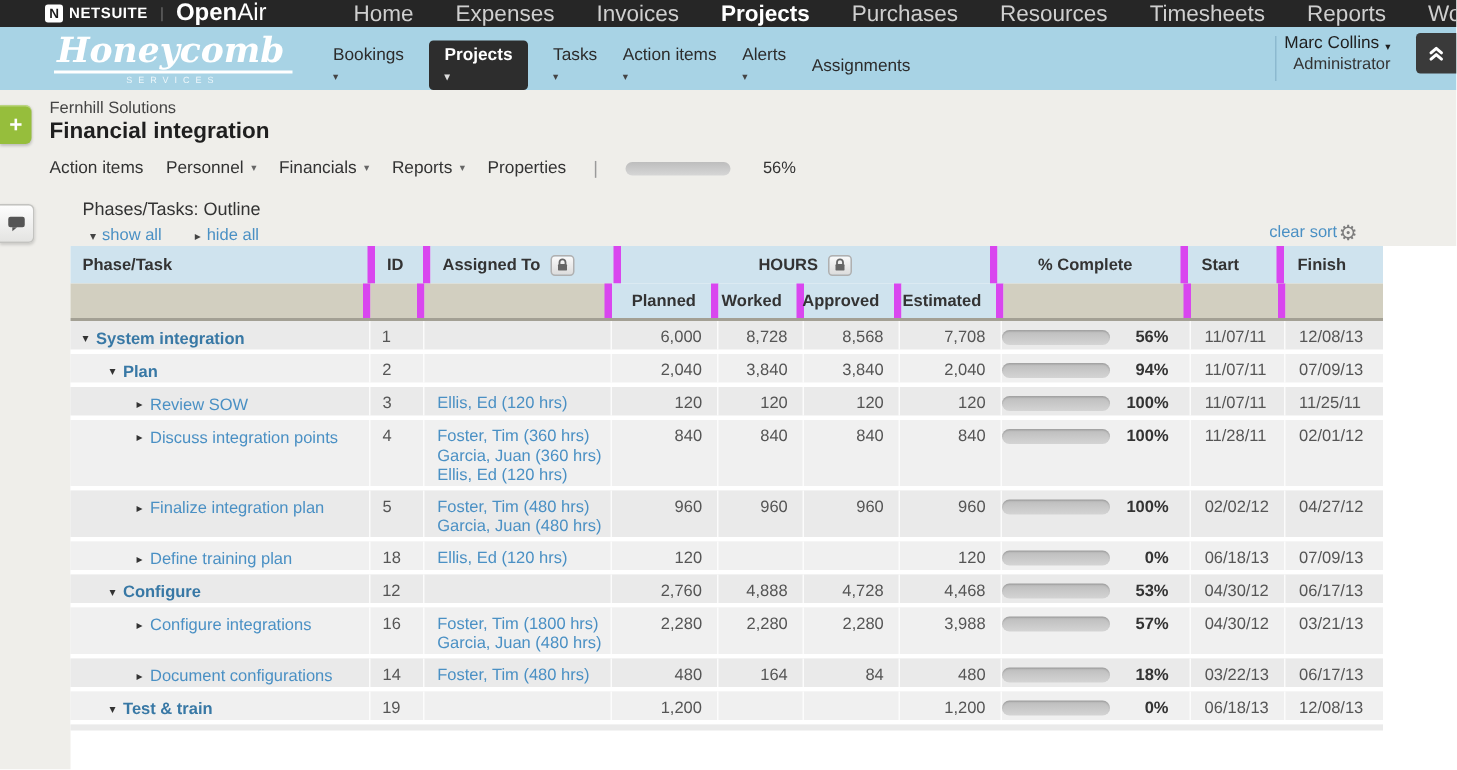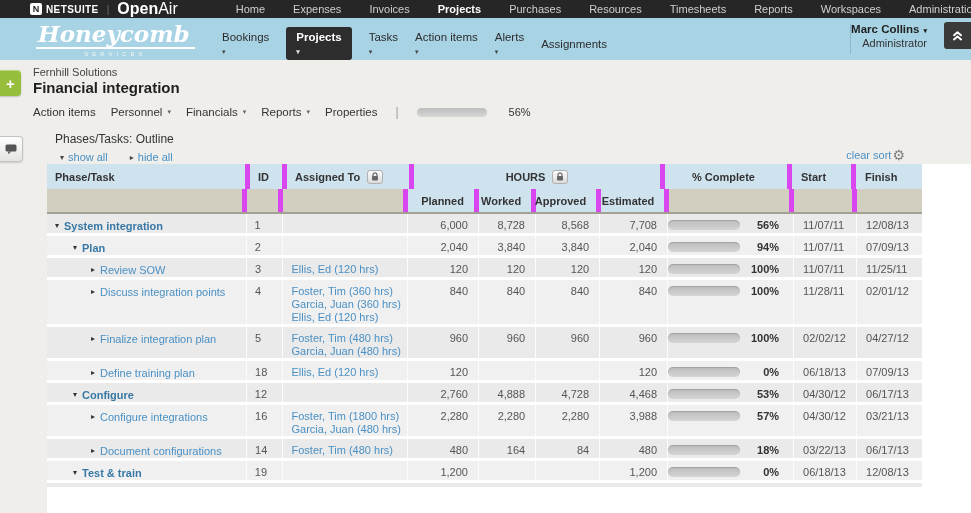--- a/index.html
+++ b/index.html
@@ -9,37 +9,37 @@
   
   .topbar { height:18px; background:#262626; display:flex; align-items:center; }
   .brand { display:flex; align-items:center; margin-left:30px; gap:4px; }
   .ns-logo { width:12px; height:12px; background:#fff; color:#1b1b1b; border-radius:2px;
     font-size:9px; font-weight:bold; display:flex; align-items:center; justify-content:center; }
   .ns-name { color:#fff; font-size:10px; font-weight:bold; letter-spacing:.4px; }
   .brand-sep { color:#6e6e6e; font-size:10px; margin:0 4px; }
   .openair { color:#fff; font-size:16px; }
   .openair b { font-weight:bold; }
   .tn-menu { display:flex; gap:28px; margin-left:58px; }
-  .tn-item { color:#cfcfcf; font-size:11px; cursor:pointer; }
+  .tn-item { color:#cfcfcf; font-size:15px; cursor:pointer; }
   .tn-item.active { color:#fff; font-weight:bold; }
 
   
   .subnav { height:42px; background:#a8d3e5; position:relative; }
   .hc-logo { position:absolute; left:36px; top:3px; text-align:center; }
   .hc-name { font-family:"DejaVu Serif", serif; font-style:italic; font-weight:bold;
     font-size:23px; color:#fff; line-height:25px; border-bottom:2px solid #fff; padding:0 5px 1px 2px; }
   .hc-sub { font-size:6px; letter-spacing:4px; color:#eef7fb; margin-top:2px; }
   .sn-menu { position:absolute; left:222px; top:9px; display:flex; align-items:center; gap:17px; }
   .sn-item { display:flex; align-items:flex-start; gap:5px; font-size:11.5px; color:#2c2c2c; cursor:pointer;flex-direction:column; }
   .sn-item .caret { font-size:7px; color:#444; line-height:8px; }
   .sn-item.active { background:#2d2d2d; color:#fff; font-weight:bold; padding:4px 10px; border-radius:3px; }
   .sn-item.active .caret { color:#ddd; }
   .user-divider { position:absolute; right:120px; top:6px; width:1px; height:30px; background:#8cb9cf; }
   .user-block { position:absolute; right:44px; top:5px; text-align:right; }
-  .user-name { font-size:11.5px; font-weight:bold; color:#1e1e1e; display:flex; align-items:flex-end; gap:4px; justify-content:flex-end; cursor:pointer; }
+  .user-name { font-size:11.5px; font-weight:normal; color:#1e1e1e; display:flex; align-items:flex-end; gap:4px; justify-content:flex-end; cursor:pointer; }
   .user-name .caret { font-size:7px; color:#1e1e1e; }
   .user-role { font-size:11px; color:#333; margin-top:2px; }
   .collapse-btn { position:absolute; right:0; top:4px; width:27px; height:27px; background:#3a3a3a;
     border-radius:3px 0 0 3px; display:flex; align-items:center; justify-content:center; cursor:pointer; }
 
   
   .header-zone { height:104px; background:#efeeea; position:relative; }
   .breadcrumb { padding:6px 0 0 33px; font-size:11px; color:#444; }
   .page-title { margin:1px 0 0 33px; font-size:15px; font-weight:bold; color:#1f1f1f; }
   .plus-btn { position:absolute; left:0; top:10px; width:21px; height:26px; background:#96be3c;

